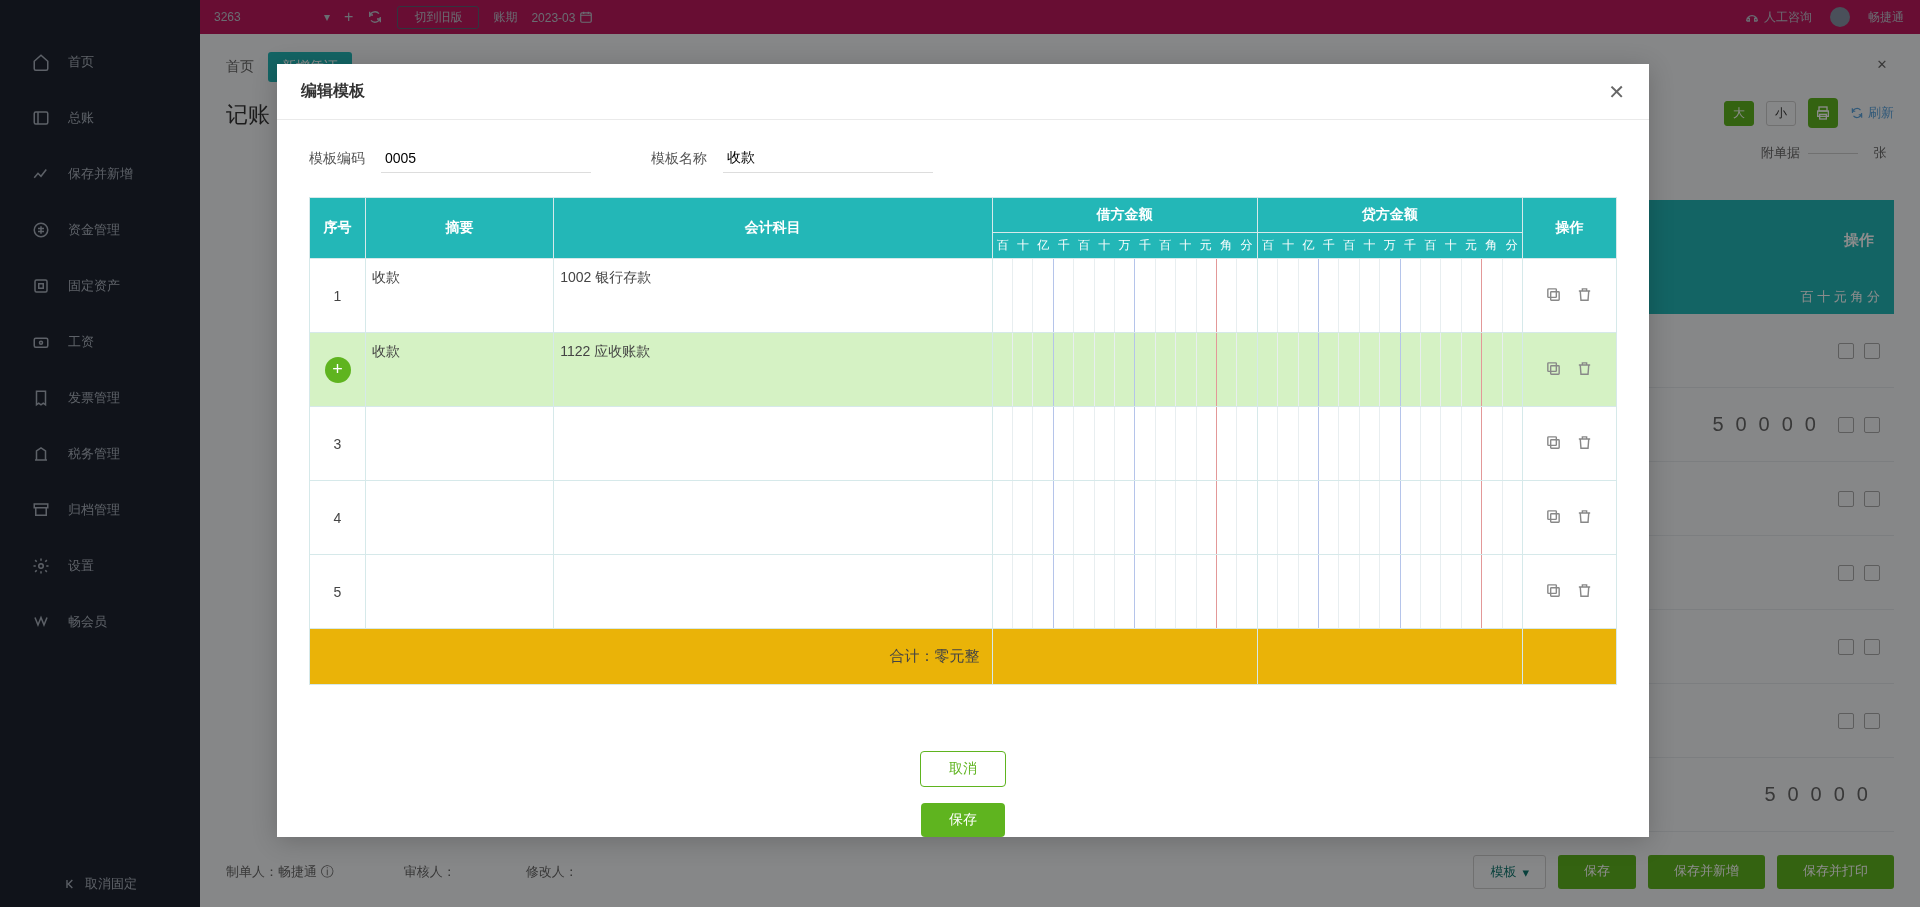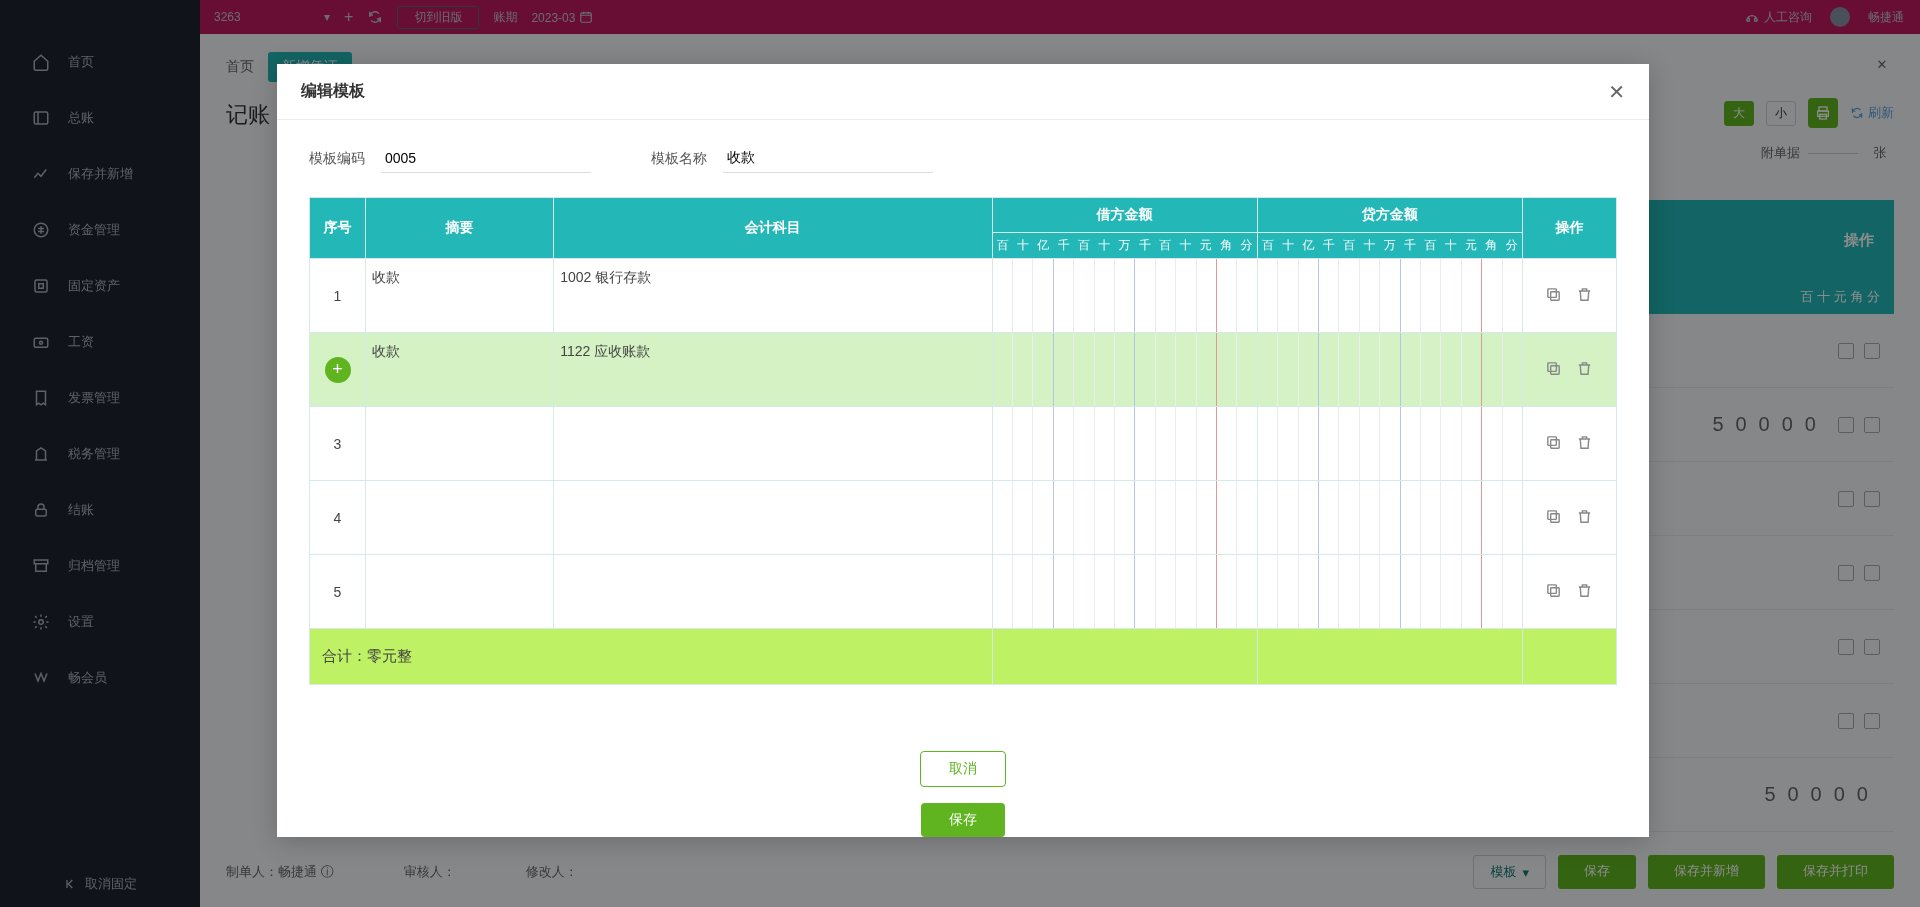--- a/index.html
+++ b/index.html
@@ -65,21 +65,21 @@
   table.tmpl tbody tr.active td { background:#d5f2c4;}
   table.tmpl tbody td.idx { text-align:center; vertical-align:middle; padding:0;}
   table.tmpl tbody td.ops { text-align:center; vertical-align:middle;}
   .add-btn { width:26px; height:26px; border-radius:50%; background:#5fb41f; color:#fff; display:inline-flex; align-items:center; justify-content:center; font-size:18px; cursor:pointer;}
   .digit-cols { display:flex; height:100%; }
   .dc { flex:1; border-right:1px solid #e8eef0;}
   .dc:last-child{border-right:none;}
   .dc.yi { border-right-color:#b5c4ea;}
   .dc.yuan { border-right-color:#e39898;}
   table.tmpl tbody td.amt{ padding:0;}
-  table.tmpl tfoot td { background:#bef264; padding:18px 12px; font-size:15px; color:#444;}
+  table.tmpl tfoot td { background:#eab308; padding:18px 12px; font-size:15px; color:#444;text-align:right;}
   .op-ic { display:inline-flex; gap:14px;}
   .ic-box{ width:17px; height:17px; color:#888; cursor:pointer;}
 
   .modal-foot { height:70px; display:flex; align-items:center; justify-content:flex-end; gap:16px; padding:0 32px;flex-direction:column;}
   .mbtn { padding:8px 28px; border-radius:4px; font-size:14px; cursor:pointer;}
   .mbtn.cancel { border:1px solid #5fb41f; color:#5fb41f; background:#fff;}
   .mbtn.save { background:#5fb41f; color:#fff;}
   
   svg { display:block;}
 </style>
@@ -149,29 +149,20 @@
         </span>
         <span>发票管理</span>
       </div>
     <div class="side-item">
         <span class="side-icon">
           <svg viewBox="0 0 24 24" fill="none" stroke="currentColor" stroke-width="2">
             <path d="M4 20h16M6 20V8l6-4 6 4v12"></path>
           </svg>
         </span>
         <span>税务管理</span>
-      </div>
-    <div class="side-item">
-        <span class="side-icon">
-          <svg viewBox="0 0 24 24" fill="none" stroke="currentColor" stroke-width="2">
-            <rect x="5" y="11" width="14" height="9" rx="2"></rect>
-            <path d="M8 11V8a4 4 0 0 1 8 0v3"></path>
-          </svg>
-        </span>
-        <span>结账</span>
       </div>
     <div class="side-item">
         <span class="side-icon">
           <svg viewBox="0 0 24 24" fill="none" stroke="currentColor" stroke-width="2">
             <rect x="3" y="4" width="18" height="5"></rect>
             <path d="M5 9v10h14V9"></path>
           </svg>
         </span>
         <span>归档管理</span>
       </div>

